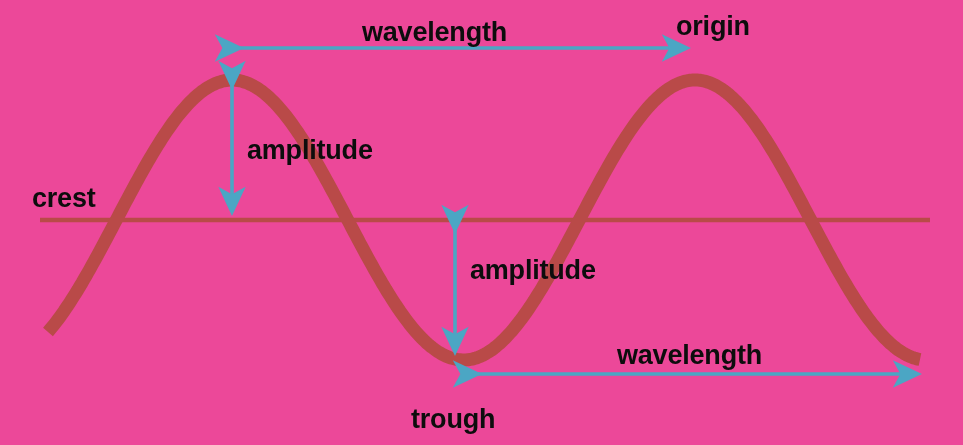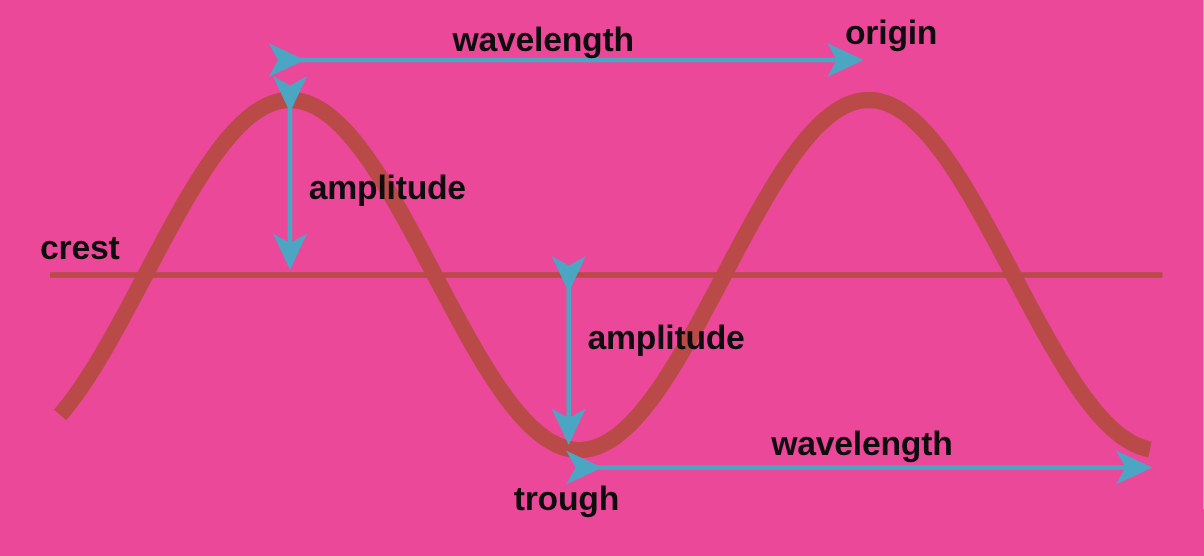--- a/index.html
+++ b/index.html
@@ -34,21 +34,21 @@
     line-height: 30px;
     white-space: nowrap;
     letter-spacing: -0.2px;
   }
   #label-wavelength-top { left: 362px; top: 17px; }
   #label-crest        { left: 676px; top: 11px; }
   #label-amplitude-1  { left: 247px; top: 135px; }
   #label-origin       { left: 32px;  top: 183px; }
   #label-amplitude-2  { left: 470px; top: 255px; }
   #label-wavelength-bottom { left: 617px; top: 340px; }
-  #label-trough       { left: 411px; top: 384px; }
+  #label-trough       { left: 411px; top: 404px; }
 </style>
 </head>
 <body>
 
 <div id="stage" style="background: #ec4899;">
 
   <svg id="wave-svg" viewBox="0 0 963 445" xmlns="http://www.w3.org/2000/svg">
     <defs>
       <marker id="arrowhead-right" markerWidth="9" markerHeight="9" refX="7.5" refY="4.5" orient="auto" markerUnits="strokeWidth">
         <path d="M0.5,0.7 L8.6,4.5 L0.5,8.3 L2.6,4.5 Z" fill="#4ba6c4"></path>

